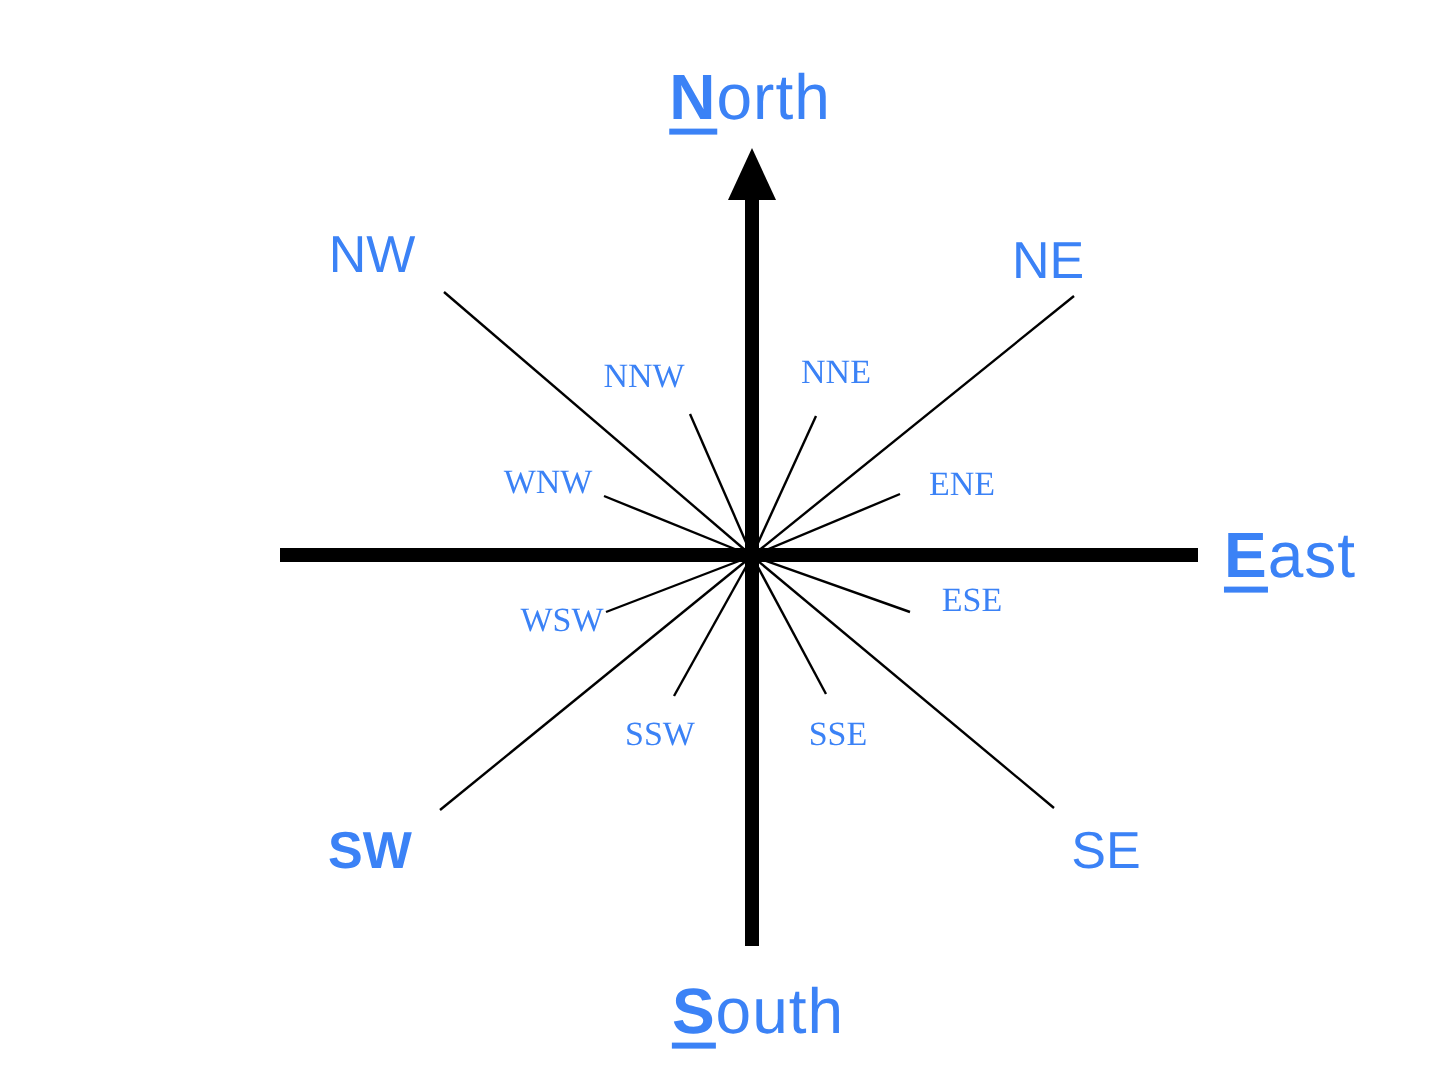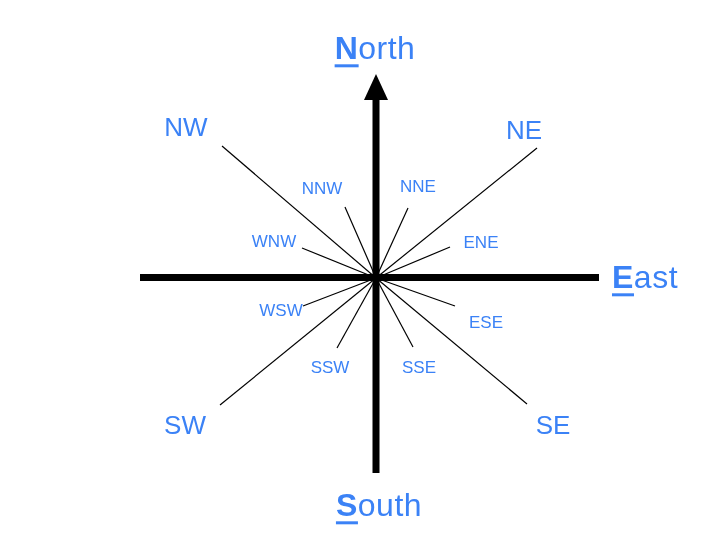--- a/index.html
+++ b/index.html
@@ -32,20 +32,21 @@
   }
   .lbl-cardinal {
     font-size: 32px;
     letter-spacing: 0.5px;
   }
   .lbl-inter {
     font-size: 26px;
   }
   .lbl-secondary {
     font-size: 17px;
+    font-family: Liberation Serif, serif;
   }
   .initial {
     font-weight: bold;
     display: inline-block;
     line-height: 0.95;
     border-bottom: 3px solid currentColor;
     padding-bottom: 1px;
   }
 </style>
 </head>
@@ -76,25 +77,25 @@
 
   <div class="lbl lbl-cardinal" style="left:375px; top:50px;"><span class="initial">N</span><span>orth</span></div>
 
   <div class="lbl lbl-cardinal" style="left:379px; top:507px;"><span class="initial">S</span><span>outh</span></div>
 
   <div class="lbl lbl-cardinal" style="left:645px; top:279px;"><span class="initial">E</span><span>ast</span></div>
 
 
   <div class="lbl lbl-inter" style="left:186px; top:127px;">NW</div>
   <div class="lbl lbl-inter" style="left:524px; top:130px;">NE</div>
-  <div class="lbl lbl-inter" style="left:185px; top:425px;">SW</div>
+  <div class="lbl lbl-inter" style="left:185px; top:425px;font-weight:bold;">SW</div>
   <div class="lbl lbl-inter" style="left:553px; top:425px;">SE</div>
 
   <div class="lbl lbl-secondary" style="left:322px; top:188px;">NNW</div>
   <div class="lbl lbl-secondary" style="left:418px; top:186px;">NNE</div>
   <div class="lbl lbl-secondary" style="left:274px; top:241px;">WNW</div>
   <div class="lbl lbl-secondary" style="left:481px; top:242px;">ENE</div>
   <div class="lbl lbl-secondary" style="left:281px; top:310px;">WSW</div>
-  <div class="lbl lbl-secondary" style="left:486px; top:322px;">ESE</div>
+  <div class="lbl lbl-secondary" style="left:486px; top:300px;">ESE</div>
   <div class="lbl lbl-secondary" style="left:330px; top:367px;">SSW</div>
   <div class="lbl lbl-secondary" style="left:419px; top:367px;">SSE</div>
 
 </div>
 
 </body></html>

